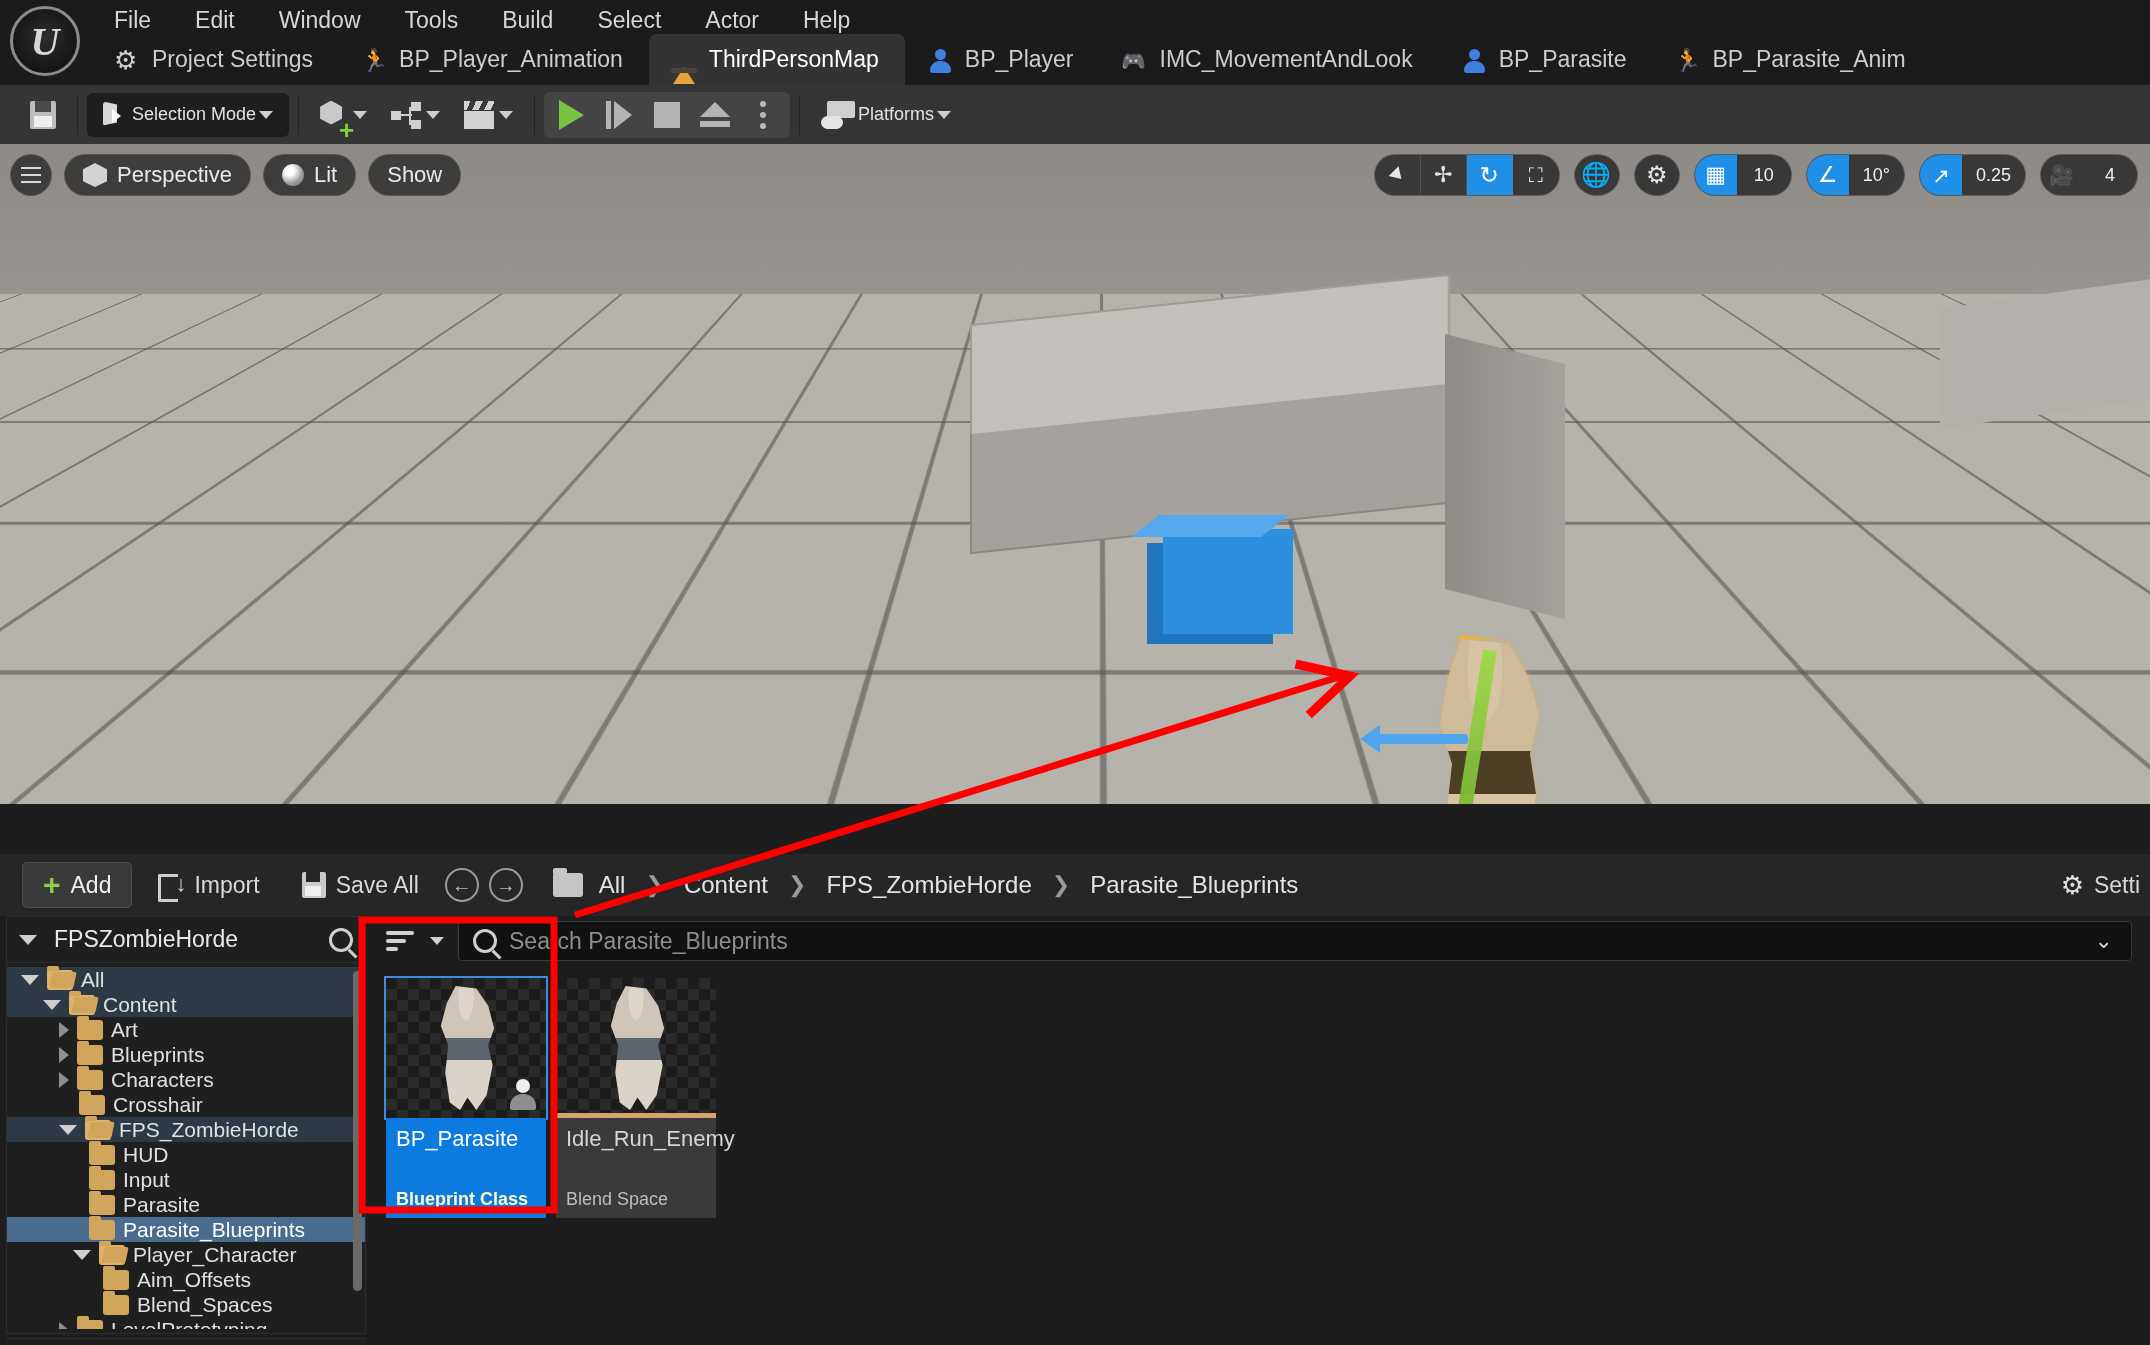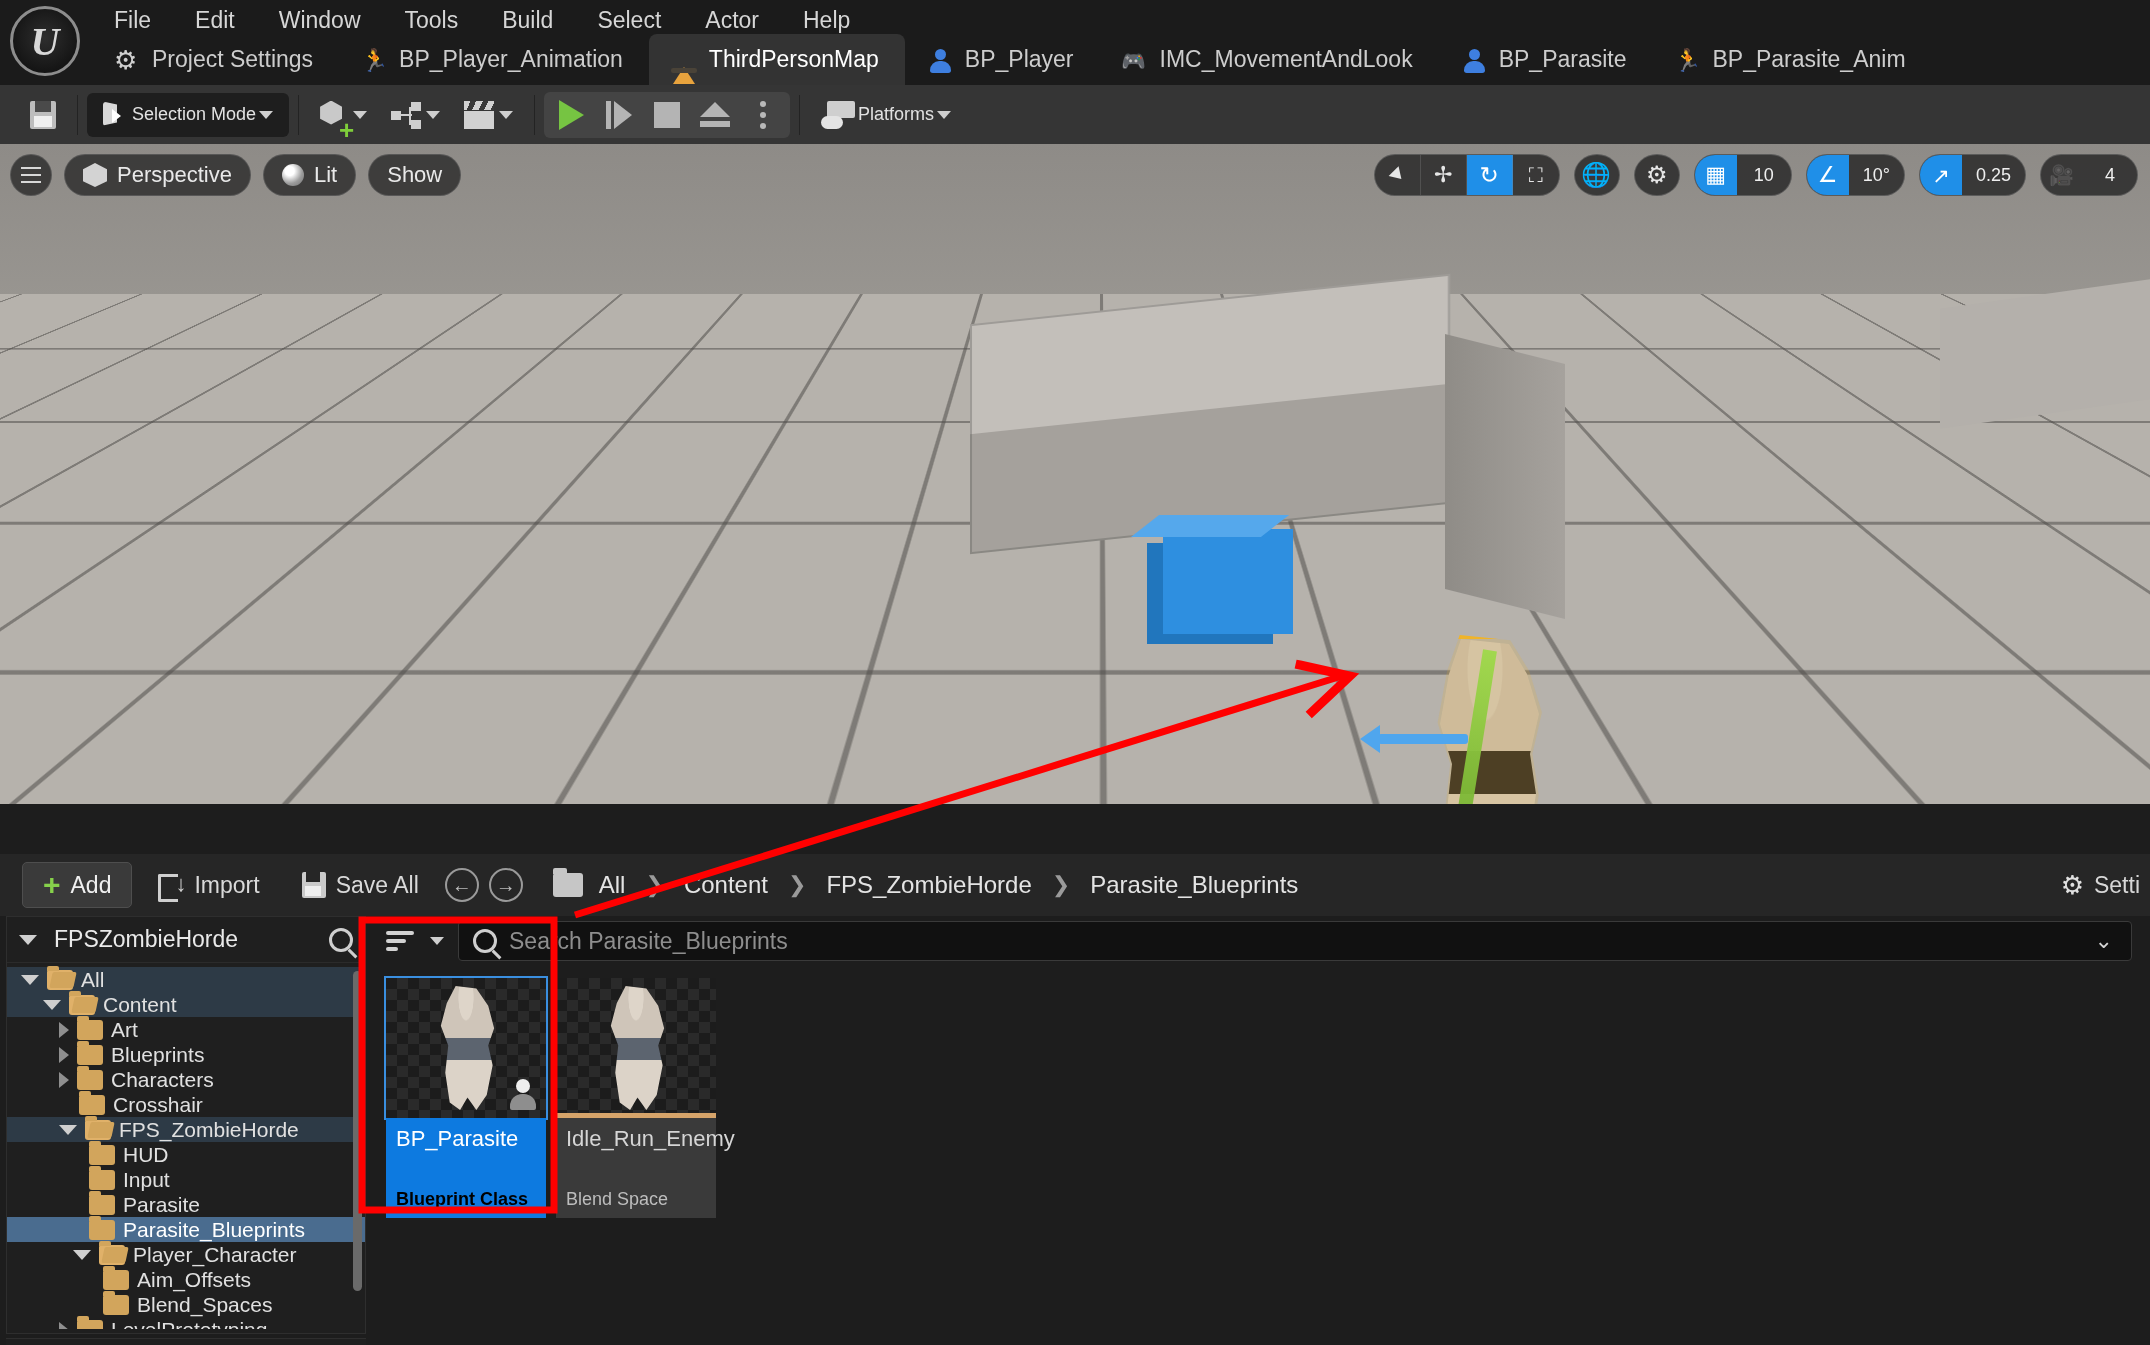--- a/index.html
+++ b/index.html
@@ -462,21 +462,21 @@
       repeating-conic-gradient(#2a2a2a 0% 25%, #1c1c1c 0% 50%) 0 0/22px 22px;
   }
   .tile.selected .thumb{ outline:2px solid #3a8fe0; }
   .tile .label{
     background:#3a3a3a; padding:8px 10px 10px; min-height:100px; position:relative;
   }
   .tile.selected .label{ background:#0d7ae0; }
   .tile .name{ font-size:22px; color:#ffffff; line-height:26px; }
   .tile.dim .name{ color:#d5d5d5; }
   .tile .type{ position:absolute; left:10px; bottom:8px; font-size:18px; color:#bdbdbd; }
-  .tile.selected .type{ color:#000000; font-weight:bold; }
+  .tile.selected .type{ color:#fef9c3; font-weight:bold; }
   .tile .strip{ position:absolute; left:0; bottom:0; width:100%; height:5px; }
   .zfig{
     position:absolute; left:50%; top:8px; transform:translateX(-50%);
     width:74px; height:124px;
     background:
       radial-gradient(ellipse at 50% 9%, #d9cec1 0 14%, transparent 15%),
       linear-gradient(180deg,#cbc0b2 0 42%, #5d6673 42% 60%, #d7cdc0 60% 100%);
     clip-path: polygon(36% 0,64% 2%,80% 16%,88% 34%,80% 48%,86% 64%,78% 88%,64% 100%,52% 90%,42% 100%,28% 94%,22% 70%,26% 48%,16% 32%,24% 14%);
     filter: contrast(1.08) saturate(.8);
   }

